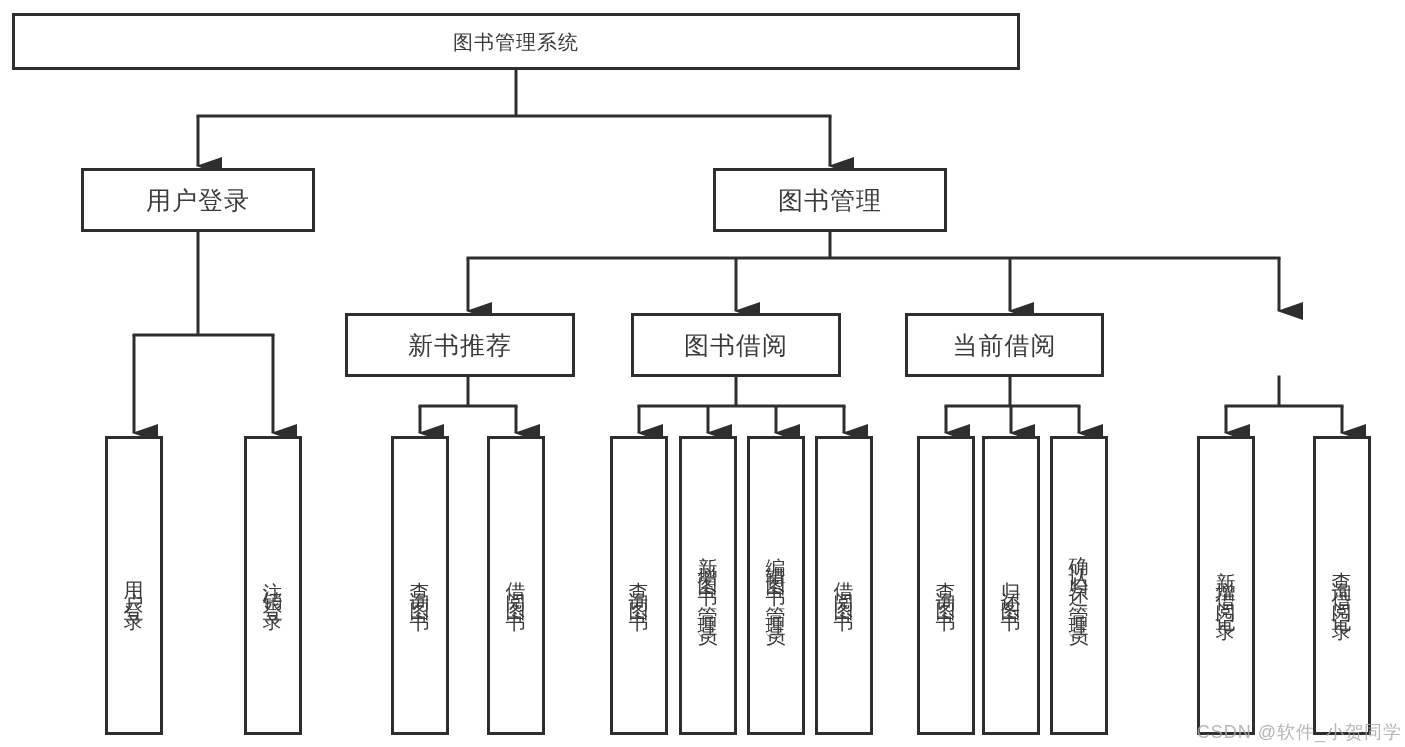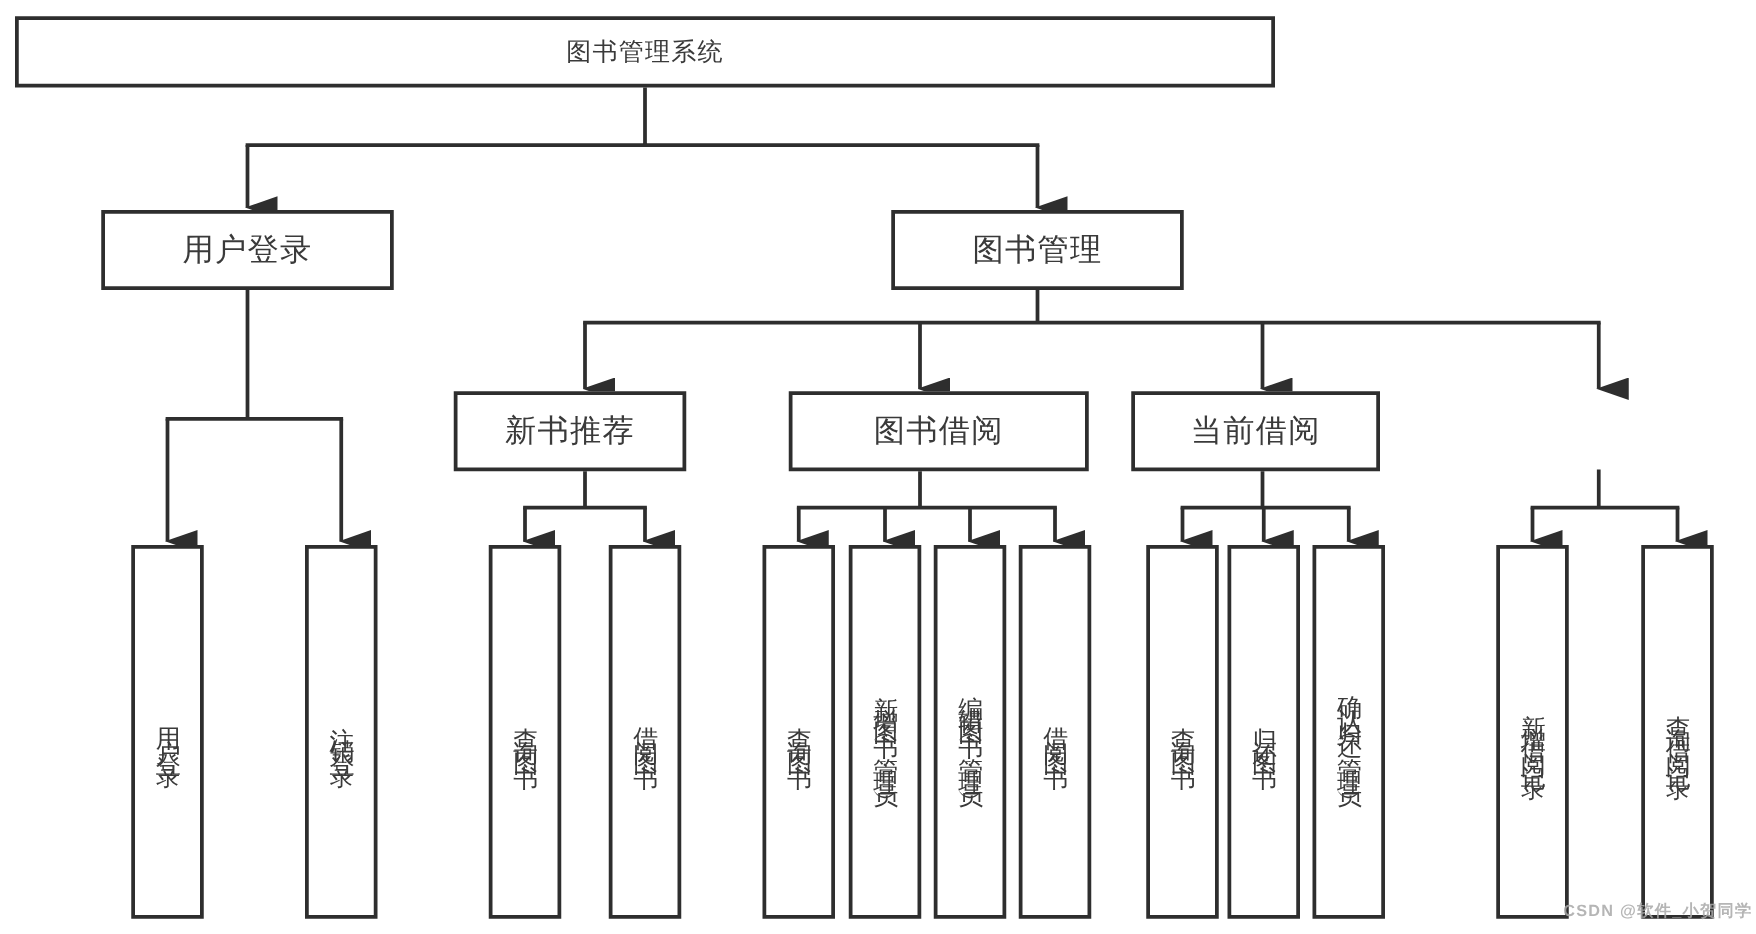--- a/index.html
+++ b/index.html
@@ -41,27 +41,26 @@
     text-orientation:mixed;
     font-size:20px;
     letter-spacing:10px;
     line-height:1;
     white-space:nowrap;
   }
   .watermark{
     position:absolute;
     top:720px;
     right:3px;
-    font-size:13px;
+    font-size:18px;
     color:var(--wm);
     opacity:.85;
     letter-spacing:1px;
     white-space:nowrap;
     z-index:5;
-    font-weight:bold;
   }
 </style>
 </head>
 <body>
 
 <div class="canvas">
 
   <svg class="wires" width="1405" height="747" viewBox="0 0 1405 747">
     <defs>
       <marker id="ah" markerUnits="userSpaceOnUse" markerWidth="18" markerHeight="26" refX="9" refY="24" orient="auto">
@@ -109,24 +108,24 @@
     <span class="hlabel">图书管理系统</span>
   </div>
 
   <div class="box" style="left:81px;top:168px;width:234px;height:64px">
     <span class="hlabel">用户登录</span>
   </div>
   <div class="box" style="left:713px;top:168px;width:234px;height:64px">
     <span class="hlabel">图书管理</span>
   </div>
 
-  <div class="box" style="left:363px;top:313px;width:186px;height:64px">
+  <div class="box" style="left:345px;top:313px;width:230px;height:64px">
     <span class="hlabel">新书推荐</span>
   </div>
-  <div class="box" style="left:631px;top:313px;width:240px;height:64px">
+  <div class="box" style="left:631px;top:313px;width:210px;height:64px">
     <span class="hlabel">图书借阅</span>
   </div>
   <div class="box" style="left:905px;top:313px;width:199px;height:64px">
     <span class="hlabel">当前借阅</span>
   </div>
 
   <div class="box leaf" style="left:105px">
     <span class="vlabel">用户登录</span>
   </div>
   <div class="box leaf" style="left:244px">

